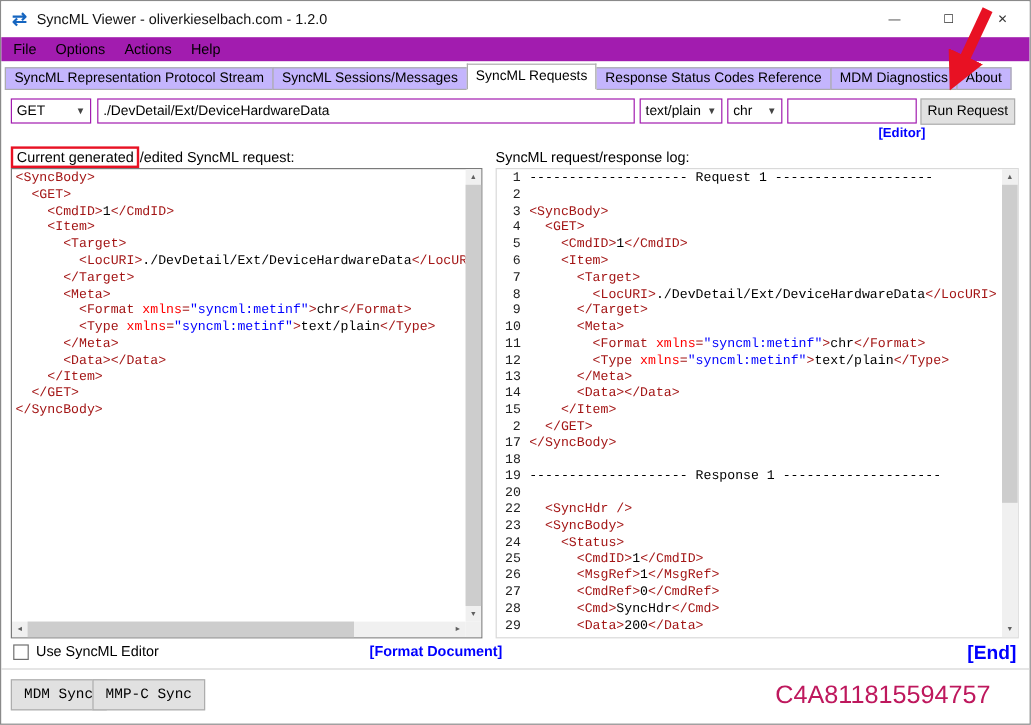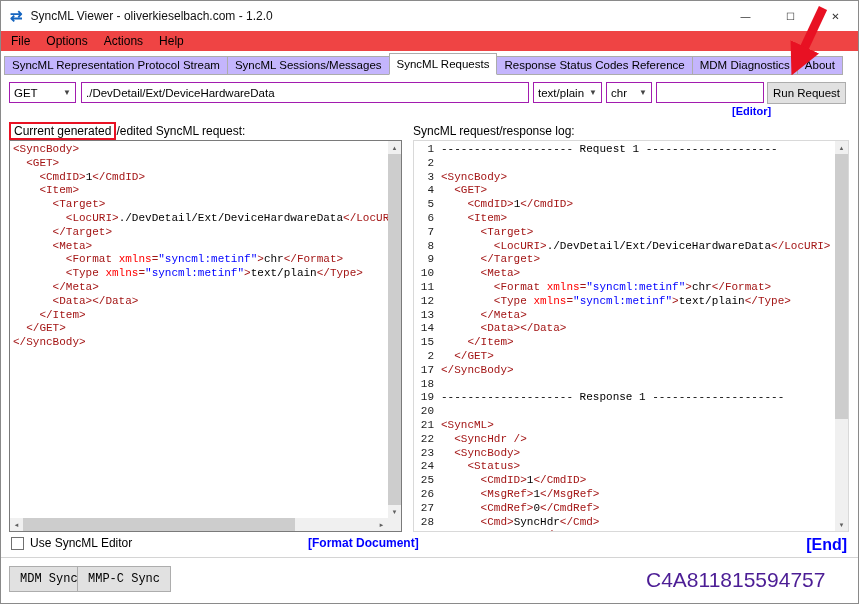--- a/index.html
+++ b/index.html
@@ -13,21 +13,21 @@
     font-size:12px;
     color:#000;
   }
   
   .titlebar { position:absolute; left:0; top:0; right:0; height:30px; background:#ffffff; display:flex; align-items:center; }
   .app-icon { margin-left:9px; color:#1565c0; font-size:15px; font-weight:bold; }
   .title-text { margin-left:8px; font-size:12px; color:#111; }
   .win-controls { margin-left:auto; display:flex; height:30px; }
   .win-btn { width:45px; height:30px; display:flex; align-items:center; justify-content:center; font-size:10px; color:#333; cursor:default; }
   
-  .menubar { position:absolute; left:0; top:30px; right:0; height:20px; background:#ef4444; display:flex; padding-left:2px; }
+  .menubar { position:absolute; left:0; top:30px; right:0; height:20px; background:#a21caf; display:flex; padding-left:2px; }
   .menu-item { padding:0 8px; height:20px; line-height:20px; font-size:12px; }
   
   .tabstrip { position:absolute; left:3px; top:52px; right:0; height:22px; display:flex; align-items:flex-end; }
   .tab { border:1px solid #acacac; background:#c4b5fd; font-size:11.5px; padding:2px 7px 3px 7px; height:19px; margin-right:-1px; white-space:nowrap; }
   .tab.active { background:#ffffff; height:22px; padding-top:4px; border-bottom-color:#ffffff; position:relative; z-index:2; }
   
   .combo, .tbox { position:absolute; top:81px; height:21px; border:1px solid #a21caf; background:#fff; font-size:11.5px; }
   .combo { display:flex; align-items:center; padding-left:4px; }
   .combo .arrow { margin-left:auto; margin-right:4px; font-size:8px; color:#444; }
   .tbox { font-family:"Liberation Sans",sans-serif; padding:0 4px; color:#000; }
@@ -66,21 +66,21 @@
   .chk-row { position:absolute; left:10px; top:535px; display:flex; align-items:center; }
   .checkbox { width:13px; height:13px; border:1px solid #707070; background:#fff; margin-right:6px; }
   .chk-label { font-size:12px; }
   .fmt-link { position:absolute; left:307px; top:535px; font-size:12px; font-weight:bold; color:#0000ff; }
   .end-link { position:absolute; right:11px; top:535px; font-size:16px; font-weight:bold; color:#0000ff; }
   .divider { position:absolute; left:0; right:0; top:556px; height:1px; background:#d4d4d4; }
   
   .sync-btn { position:absolute; top:565px; height:26px; background:#e1e1e1; border:1px solid #adadad; font-size:12px; font-family:Liberation Mono, monospace; padding:0 10px; }
   .mdm-btn { left:8px; }
   .mmpc-btn { left:76px; }
-  .device-id { position:absolute; left:645px; top:567px; font-size:21px; color:#4c1d95; }
+  .device-id { position:absolute; left:645px; top:567px; font-size:21px; color:#be185d; }
   
   .anno-arrow { position:absolute; left:760px; top:2px; width:95px; height:84px; z-index:100; pointer-events:none; }
 </style>
 </head>
 <body>
 
 <div class="titlebar">
   <span class="app-icon">⇄</span>
   <span class="title-text">SyncML Viewer - oliverkieselbach.com - 1.2.0</span>
   <div class="win-controls">
@@ -236,24 +236,20 @@
       </div>
       <div class="log-line">
         <span class="ln">19</span>
         <span class="lcode"><span class="t-text">-------------------- Response 1 --------------------</span></span>
       </div>
       <div class="log-line">
         <span class="ln">20</span>
         <span class="lcode">&nbsp;</span>
       </div>
       <div class="log-line">
-        <span class="ln">21</span>
-        <span class="lcode"><span class="t-tag">&lt;SyncML&gt;</span></span>
-      </div>
-      <div class="log-line">
         <span class="ln">22</span>
         <span class="lcode"><span class="t-text">  </span><span class="t-tag">&lt;SyncHdr /&gt;</span></span>
       </div>
       <div class="log-line">
         <span class="ln">23</span>
         <span class="lcode"><span class="t-text">  </span><span class="t-tag">&lt;SyncBody&gt;</span></span>
       </div>
       <div class="log-line">
         <span class="ln">24</span>
         <span class="lcode"><span class="t-text">    </span><span class="t-tag">&lt;Status&gt;</span></span>

